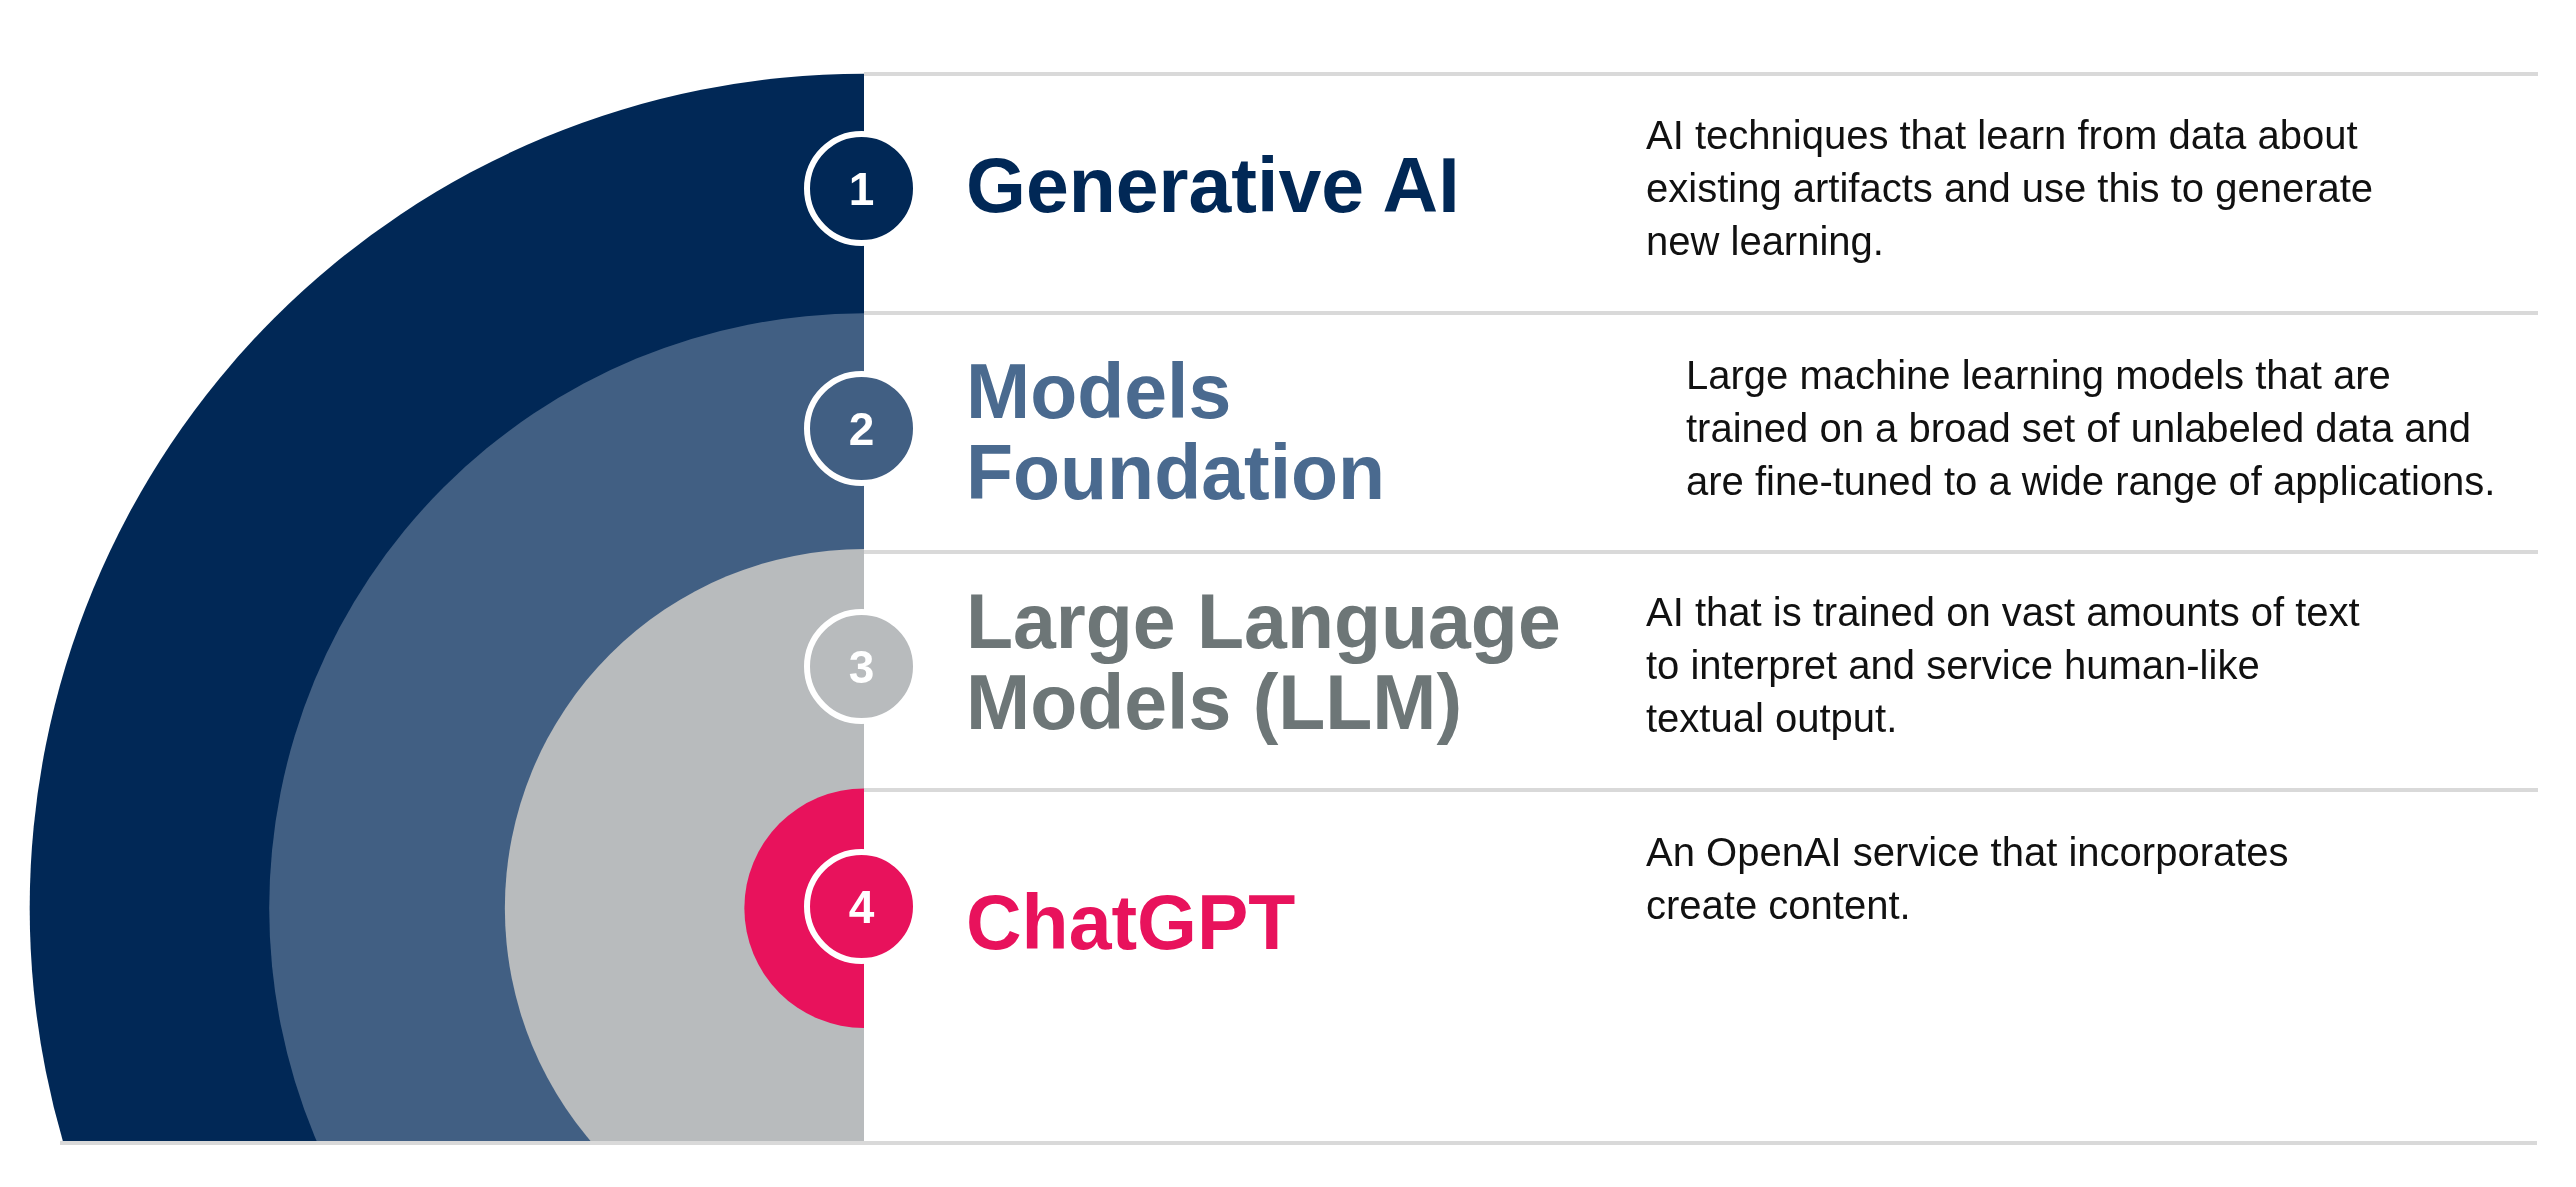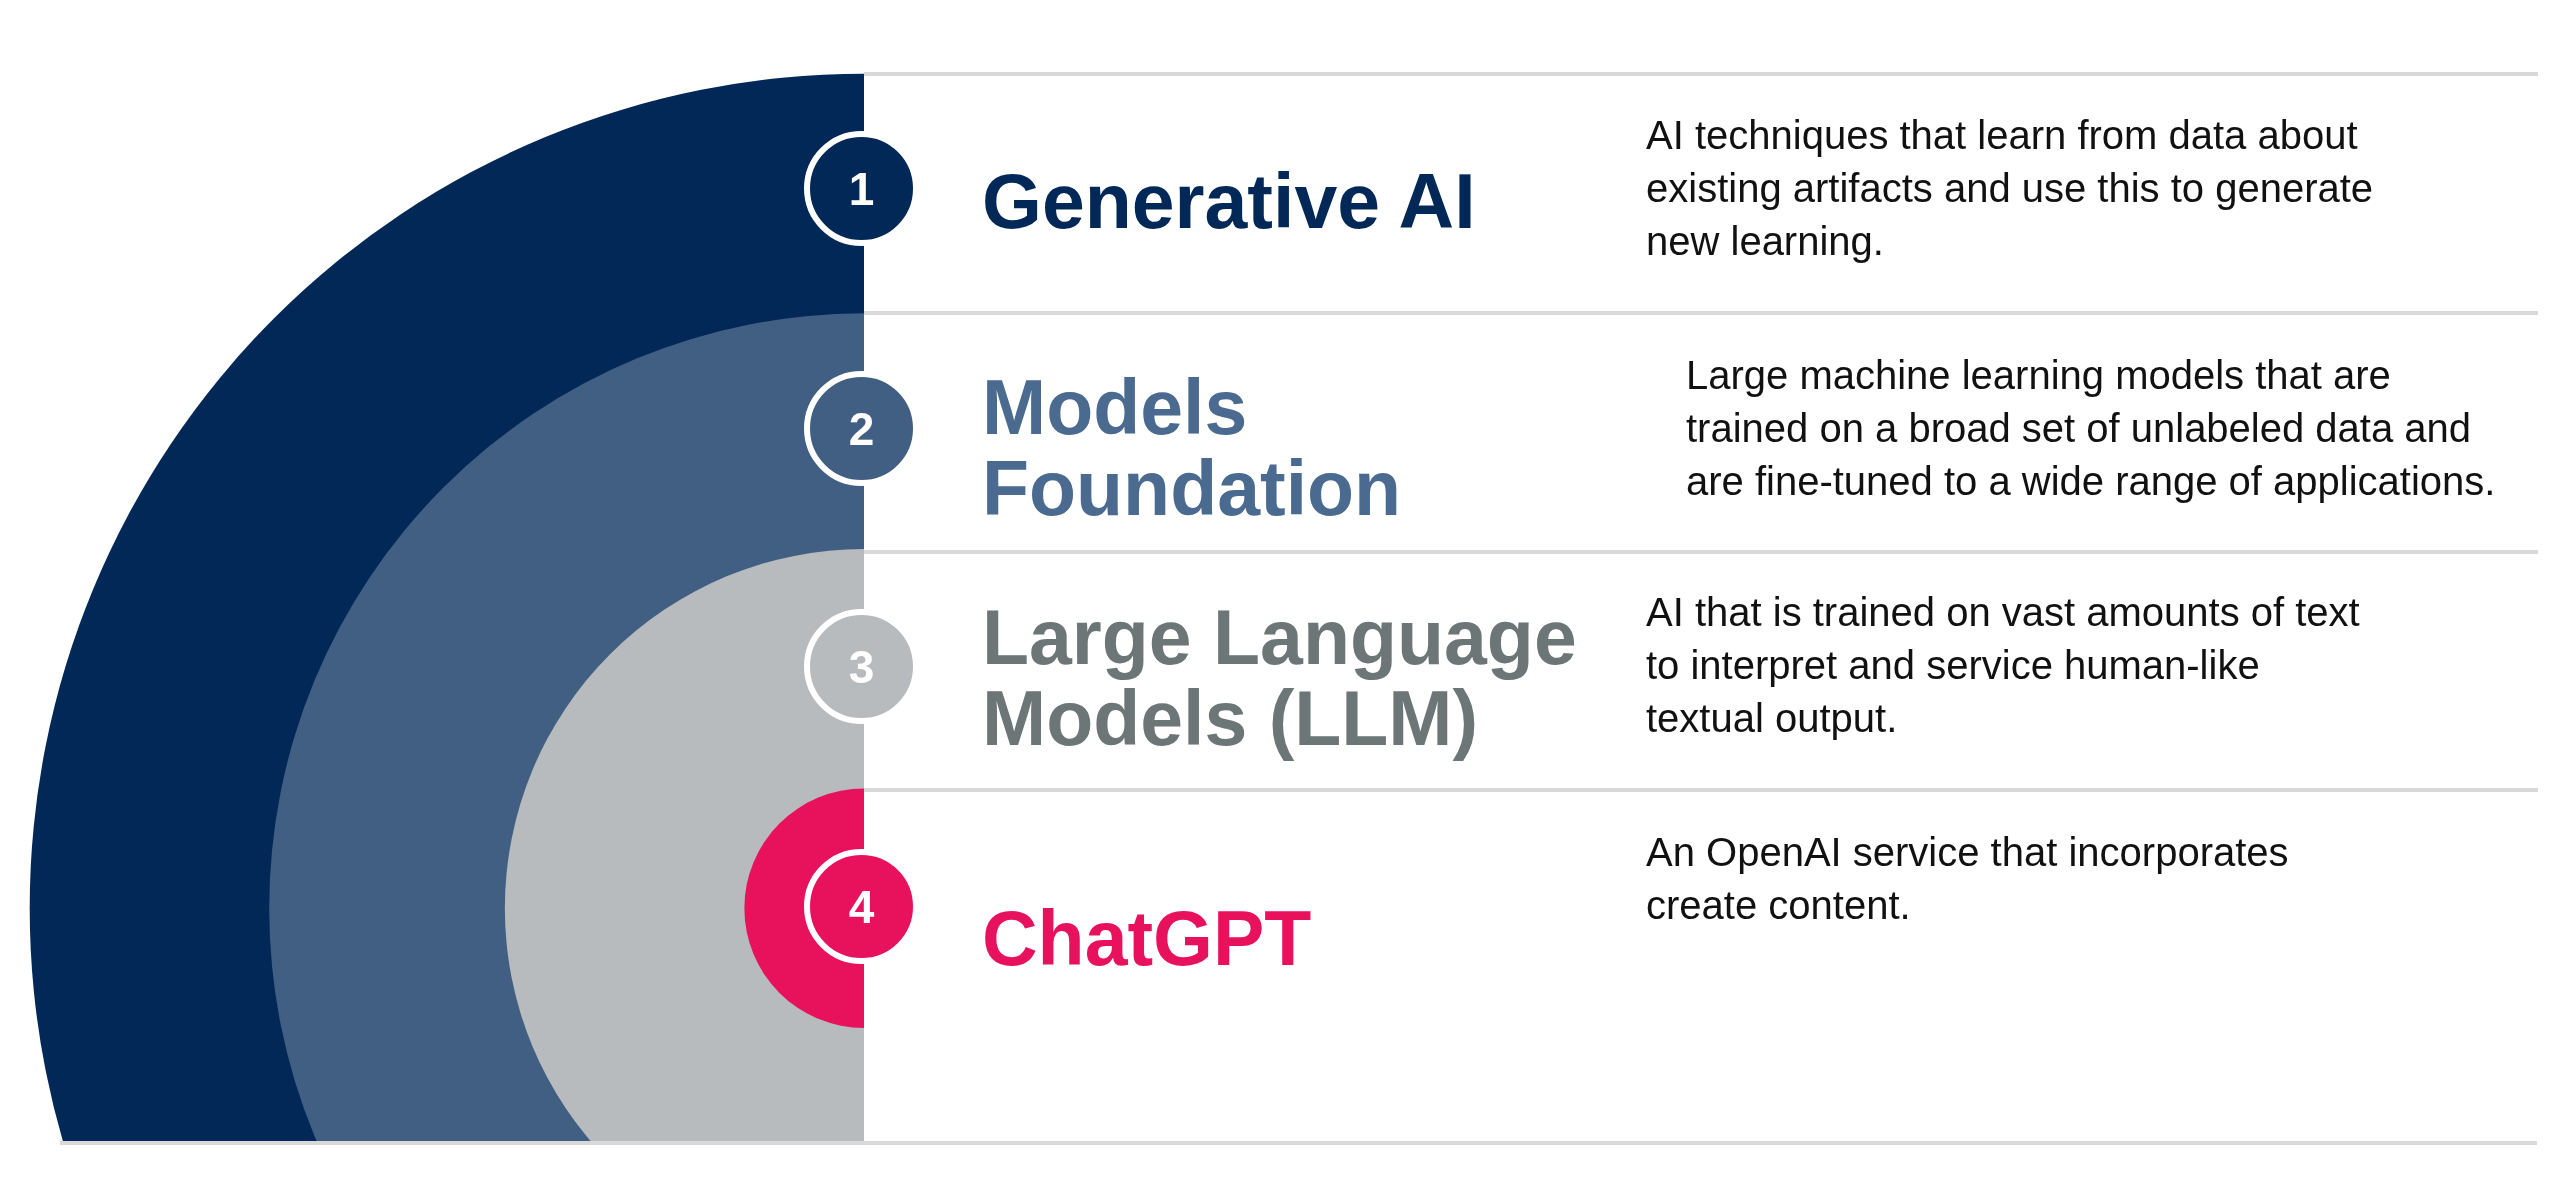--- a/index.html
+++ b/index.html
@@ -47,21 +47,21 @@
     line-height: 1;
     box-sizing: content-box;
   }
   .heading {
     position: absolute;
     left: 966px;
     font-family: "Liberation Sans", sans-serif;
     font-weight: bold;
     font-size: 77px;
     line-height: 81px;
-    margin: 16px;
+    margin: 0;
     white-space: nowrap;
   }
   .heading span { display: block; }
   .desc {
     position: absolute;
     left: 1646px;
     font-family: "Liberation Sans", sans-serif;
     font-size: 40px;
     line-height: 53px;
     color: #111111;

